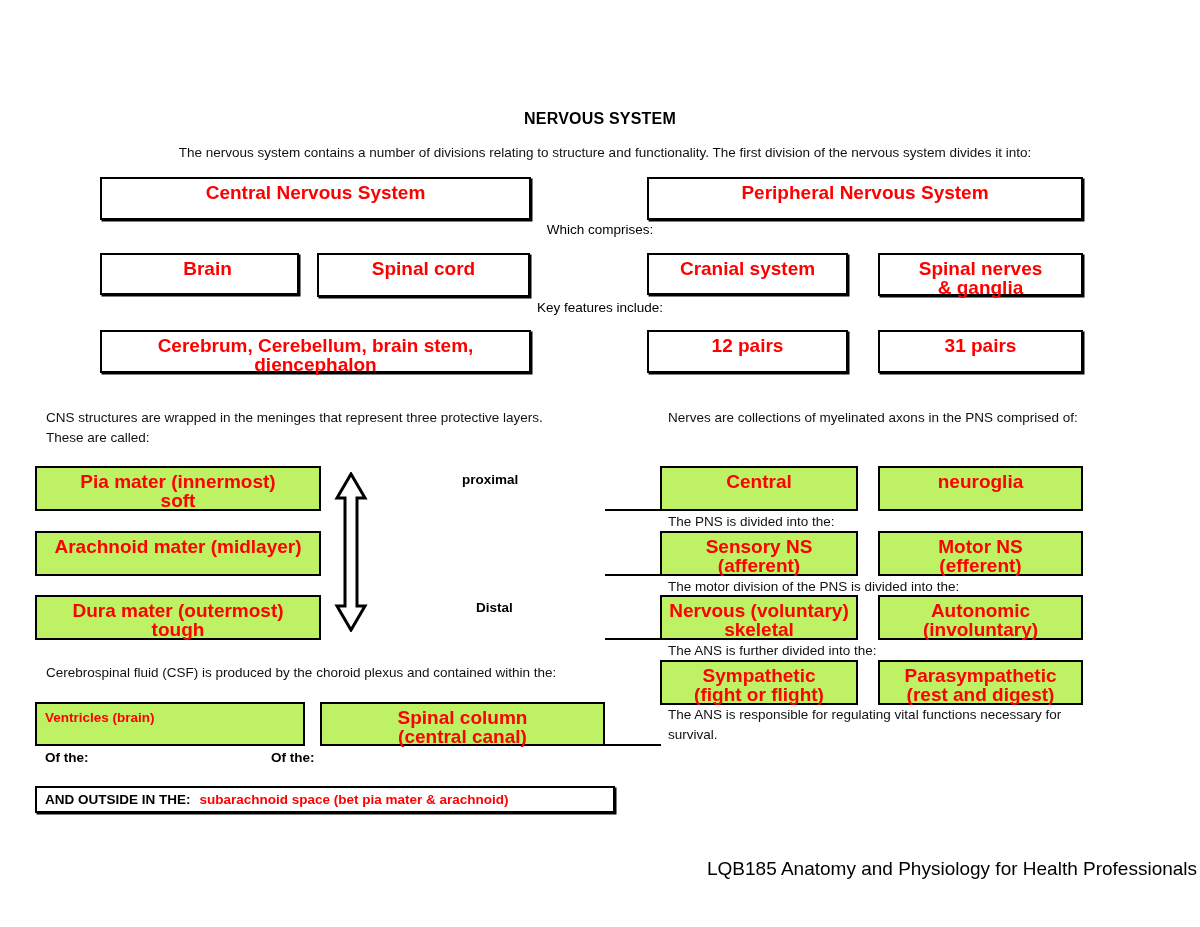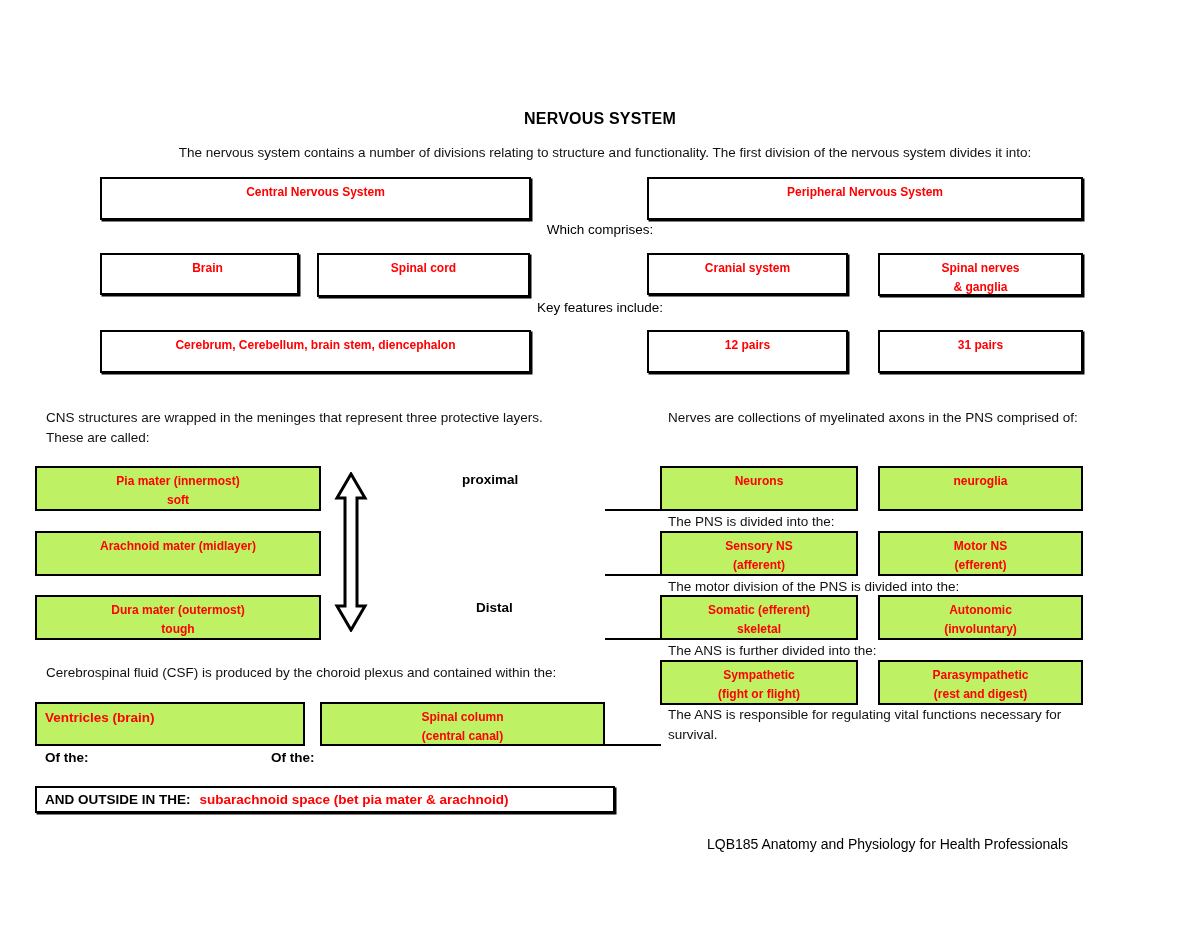--- a/index.html
+++ b/index.html
@@ -31,39 +31,40 @@
   .para {
     font-size: 13.5px;
     line-height: 20px;
     color: #111111;
   }
   .caption {
     font-size: 13.5px;
     text-align: center;
   }
   .footer {
-    font-size: 14px;
+    font-size: 19px;
+    margin-top: 22px;
   }
 
   
   .box {
     box-sizing: border-box;
     border: 2px solid #000000;
     background: #ffffff;
     box-shadow: 1.5px 1.5px 0 #000000;
   }
   .box-plain {
     box-sizing: border-box;
     border: 2px solid #000000;
     background: #bef264;
   }
   .boxtext {
     color: #FF0000;
     font-weight: bold;
-    font-size: 12px;
+    font-size: 19px;
     line-height: 19px;
     text-align: center;
     padding-top: 4px;
   }
   .boxtext-left {
     color: #FF0000;
     font-weight: bold;
     font-size: 13.5px;
     line-height: 19px;
     text-align: left;
@@ -171,41 +172,41 @@
 
   <div class="abs lbl-blk" style="left:476px; top:600px;">Distal</div>
 
   <div class="abs para" style="left:668px; top:408px; width:420px;">Nerves are collections of myelinated axons in the PNS comprised of:</div>
 
   <div class="abs stub" style="left:605px; top:509px; width:57px;"></div>
   <div class="abs stub" style="left:605px; top:574px; width:57px;"></div>
   <div class="abs stub" style="left:605px; top:638px; width:57px;"></div>
 
   <div class="abs box-plain" style="left:660px; top:466px; width:198px; height:45px;">
-    <div class="boxtext">Neurons</div>
+    <div class="boxtext">Central</div>
   </div>
   <div class="abs box-plain" style="left:878px; top:466px; width:205px; height:45px;">
     <div class="boxtext">neuroglia</div>
   </div>
 
   <div class="abs para" style="left:668px; top:512px;">The PNS is divided into the:</div>
 
   <div class="abs box-plain" style="left:660px; top:531px; width:198px; height:45px;">
     <div class="boxtext" style="white-space:pre-line;">Sensory NS
 (afferent)</div>
   </div>
   <div class="abs box-plain" style="left:878px; top:531px; width:205px; height:45px;">
     <div class="boxtext" style="white-space:pre-line;">Motor NS
 (efferent)</div>
   </div>
 
   <div class="abs para" style="left:668px; top:577px;">The motor division of the PNS is divided into the:</div>
 
   <div class="abs box-plain" style="left:660px; top:595px; width:198px; height:45px;">
-    <div class="boxtext" style="white-space:pre-line;">Somatic  (efferent)
+    <div class="boxtext" style="white-space:pre-line;">Nervous  (voluntary)
 skeletal</div>
   </div>
   <div class="abs box-plain" style="left:878px; top:595px; width:205px; height:45px;">
     <div class="boxtext" style="white-space:pre-line;">Autonomic
 (involuntary)</div>
   </div>
 
   <div class="abs para" style="left:668px; top:641px;">The ANS is further divided into the:</div>
 
   <div class="abs box-plain" style="left:660px; top:660px; width:198px; height:45px;">

